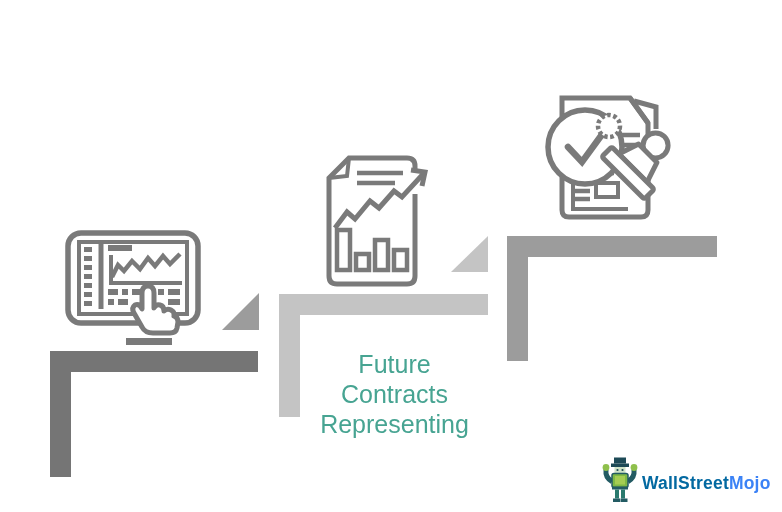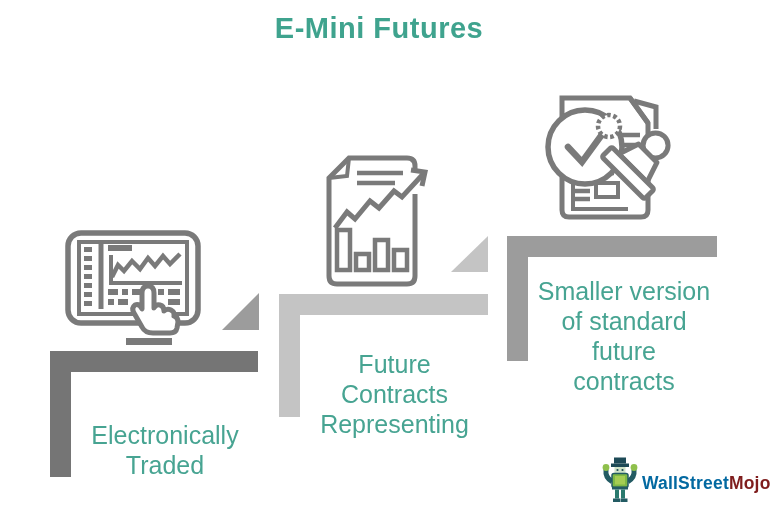--- a/index.html
+++ b/index.html
@@ -16,29 +16,28 @@
   .bar-light{background:#c4c4c4;}
   .bar-mid{background:#9c9c9c;}
   .wedge{clip-path:polygon(100% 0,100% 100%,0 100%);}
   .step-label{
     color:#47a492;font-size:25px;line-height:30px;text-align:center;
     white-space:pre-line;
   }
   .logo{top:457px;left:602px;display:flex;align-items:center;gap:4px;}
   .logo-text{font-size:17.5px;font-weight:bold;letter-spacing:.2px;white-space:nowrap;}
   .logo-text .p1{color:#0369a1;}
-  .logo-text .p2{color:#7f1d1d;margin-top:20px;}
+  .logo-text .p2{color:#3b82f6;margin-top:20px;}
   svg{display:block;}
 </style>
 </head>
 <body>
 
 <div id="canvas">
 
-  <div class="abs title">E-Mini Futures</div>
 
   <div class="abs bar-dark" style="left:50px;top:351px;width:208px;height:21px;"></div>
   <div class="abs bar-dark" style="left:50px;top:351px;width:21px;height:126px;"></div>
 
   <div class="abs wedge bar-mid" style="left:222px;top:293px;width:37px;height:37px;"></div>
 
   <div class="abs bar-light" style="left:279px;top:294px;width:209px;height:21px;"></div>
   <div class="abs bar-light" style="left:279px;top:294px;width:21px;height:123px;"></div>
 
   <div class="abs wedge bar-light" style="left:451px;top:236px;width:37px;height:36px;"></div>
@@ -114,29 +113,23 @@
 
     <circle cx="79" cy="41" r="11" fill="#ffffff" stroke-width="4.5" stroke-dasharray="3.6 2.6"></circle>
 
     <g transform="rotate(45 98 88)">
       <circle cx="98" cy="49" r="12.5" fill="#ffffff" stroke-width="5"></circle>
       <path d="M85,60 H111 L118,81 H78 Z" fill="#ffffff" stroke-width="5" stroke-linejoin="round"></path>
       <rect x="68" y="81" width="60" height="14" rx="2" fill="#ffffff" stroke-width="5"></rect>
     </g>
   </svg>
 
-  <div class="abs step-label" style="left:71px;top:420px;width:188px;">Electronically
-Traded</div>
   <div class="abs step-label" style="left:302px;top:349px;width:185px;">Future
 Contracts
 Representing</div>
-  <div class="abs step-label" style="left:530px;top:276px;width:188px;">Smaller version
-of standard
-future
-contracts</div>
 
   <div class="abs logo">
     <svg width="36" height="53" viewBox="0 0 36 52">
 
       <path d="M10,24 Q3,20 4,12" stroke="#235b63" stroke-width="5" fill="none"></path>
       <path d="M26,24 Q33,20 32,12" stroke="#235b63" stroke-width="5" fill="none"></path>
       <circle cx="4" cy="10" r="3.4" fill="#8fc04c"></circle>
       <circle cx="32" cy="10" r="3.4" fill="#8fc04c"></circle>
 
       <rect x="12" y="0" width="12" height="6" fill="#1d4a57"></rect>

